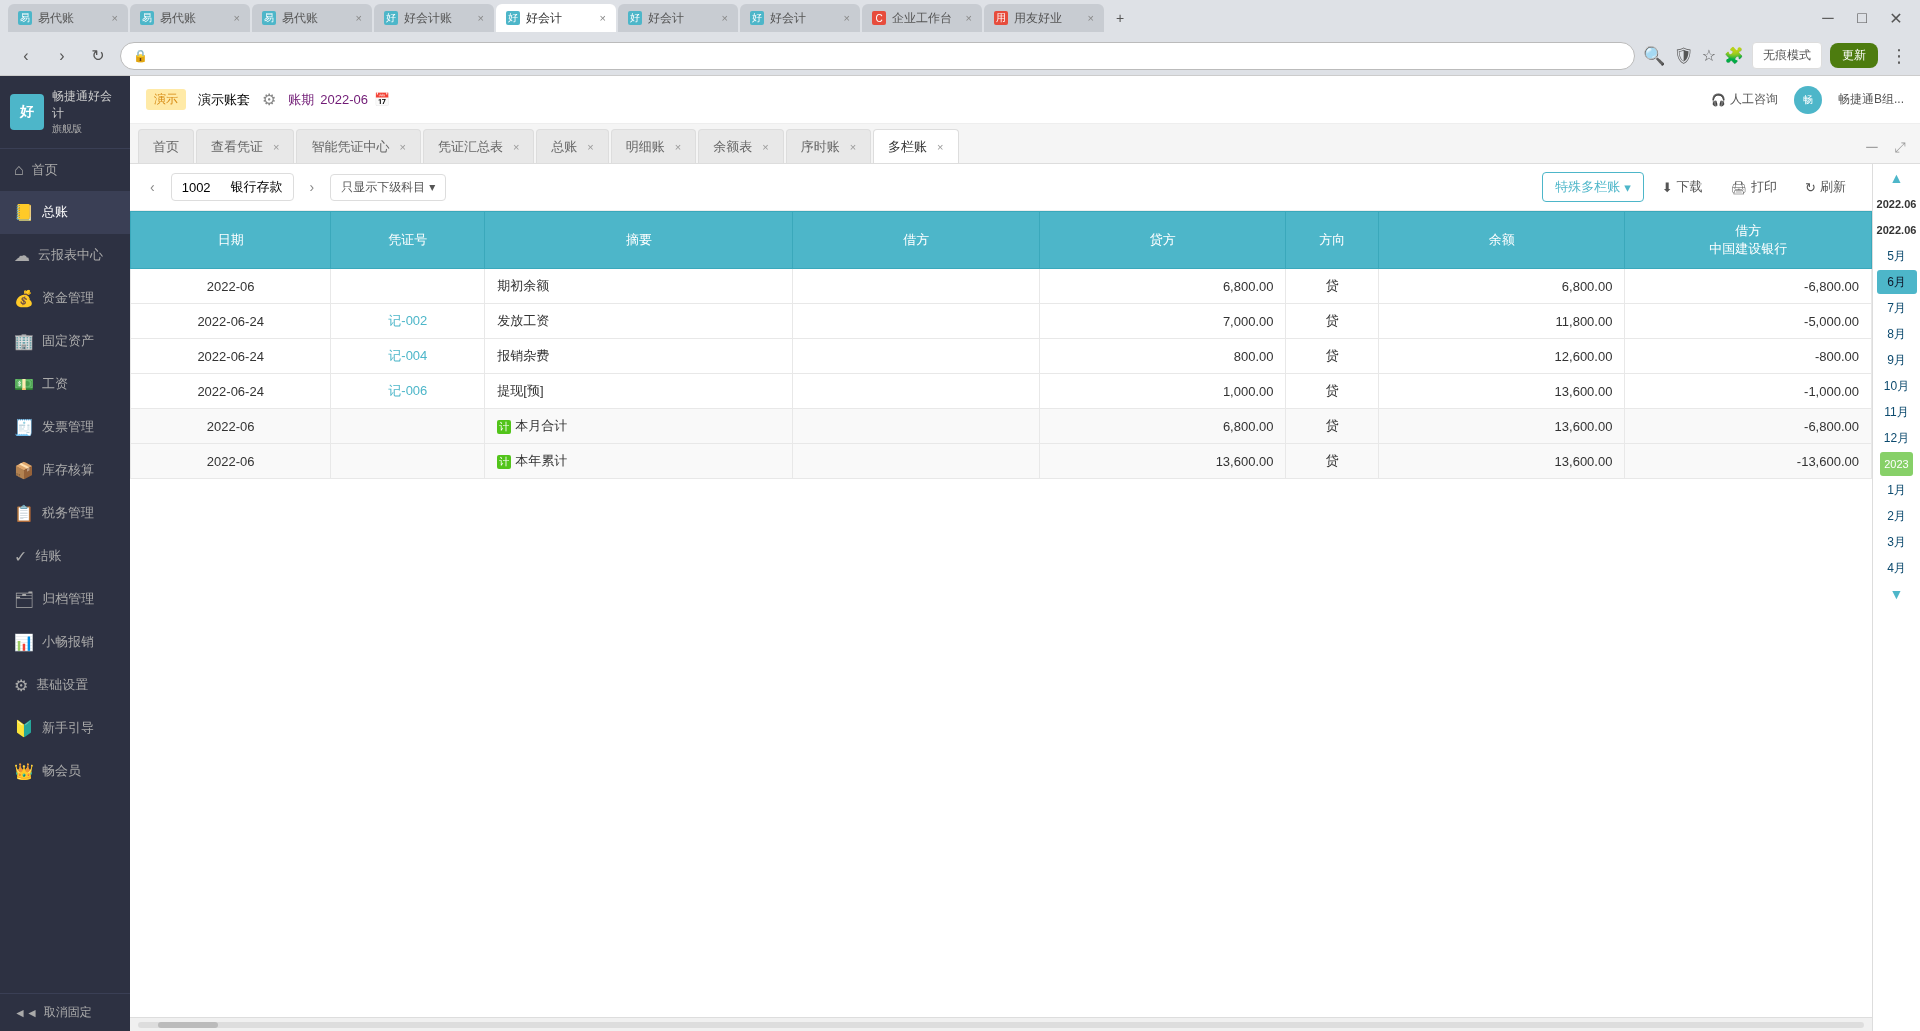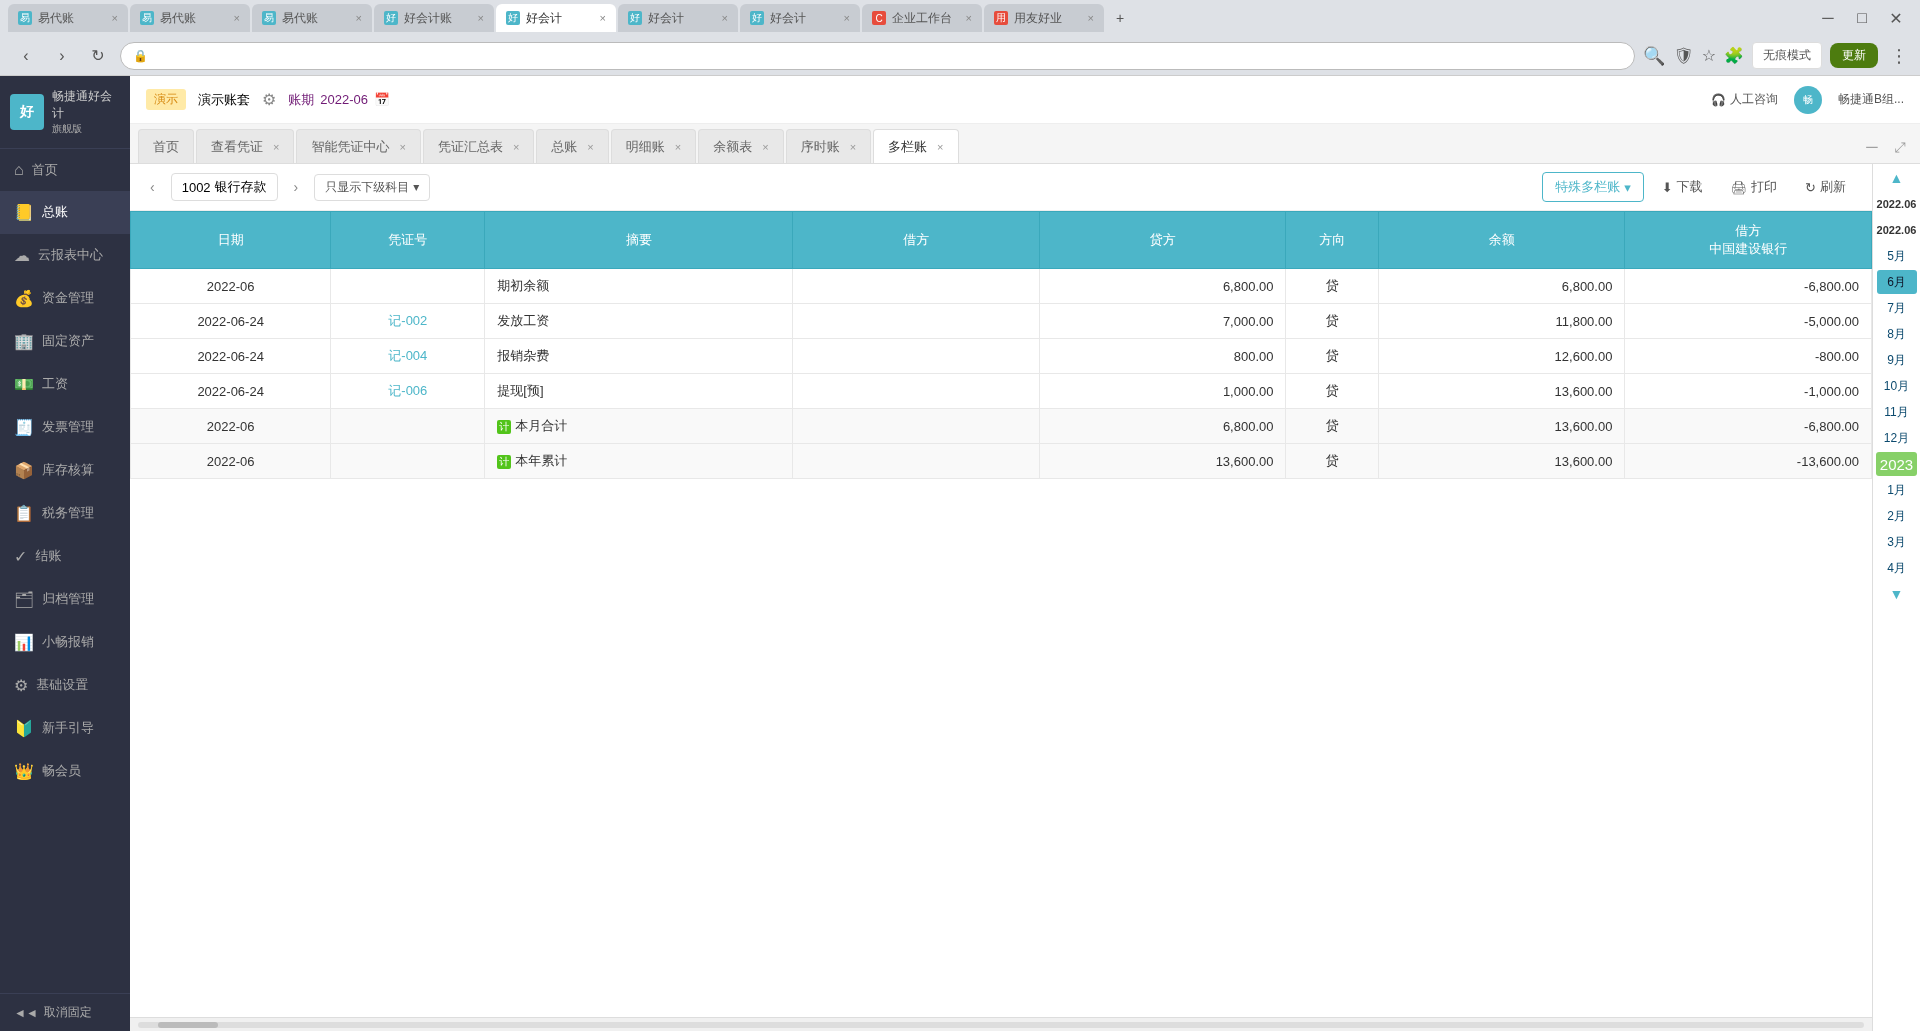--- a/index.html
+++ b/index.html
@@ -55,21 +55,21 @@
     .page-tabs { background: #f5f5f5; height: 40px; display: flex; align-items: flex-end; padding: 0 8px; gap: 2px; overflow-x: auto; border-bottom: 1px solid #ddd; }
     .page-tabs::-webkit-scrollbar { height: 0; }
     .page-tab { height: 34px; padding: 0 14px; display: flex; align-items: center; gap: 6px; border-radius: 4px 4px 0 0; font-size: 13px; cursor: pointer; background: #e8e8e8; color: #666; border: 1px solid #ddd; border-bottom: none; white-space: nowrap; }
     .page-tab.active { background: #fff; color: #333; border-color: #ddd; }
     .page-tab-close { font-size: 11px; color: #999; margin-left: 4px; cursor: pointer; }
 
     
     .content-area { flex: 1; display: flex; overflow: hidden; }
     .ledger-main { flex: 1; overflow: hidden; display: flex; flex-direction: column; }
     .ledger-toolbar { background: #fff; padding: 8px 16px; display: flex; align-items: center; gap: 12px; border-bottom: 1px solid #eee; }
-    .account-selector { display: flex; align-items: center; gap: 4px; border: 1px solid #ddd; border-radius: 4px; padding: 4px 10px; background: #fff; cursor: pointer; }
+    .account-selector { display: flex; align-items: center; gap: 20px; border: 1px solid #ddd; border-radius: 4px; padding: 4px 10px; background: #fff; cursor: pointer; }
     .arrow-btn { background: none; border: none; color: #888; cursor: pointer; font-size: 14px; padding: 2px 4px; }
     .show-sub-btn { display: flex; align-items: center; gap: 4px; border: 1px solid #ddd; border-radius: 4px; padding: 4px 10px; background: #fff; cursor: pointer; font-size: 12px; color: #555; }
     .toolbar-right { margin-left: auto; display: flex; align-items: center; gap: 8px; }
     .feature-btn { display: flex; align-items: center; gap: 4px; padding: 5px 12px; border: 1px solid #4db6c9; border-radius: 4px; color: #4db6c9; cursor: pointer; font-size: 13px; background: #fff; }
     .download-btn, .print-btn, .refresh-btn { display: flex; align-items: center; gap: 4px; padding: 5px 10px; color: #555; cursor: pointer; font-size: 13px; }
 
     
     .ledger-table-wrap { flex: 1; overflow: auto; background: #fff; }
     .ledger-table { width: 100%; border-collapse: collapse; }
     .ledger-table thead th { background: #4db6c9; color: #fff; padding: 10px 12px; text-align: center; font-size: 13px; font-weight: normal; border: 1px solid #3aa8bb; }
@@ -88,21 +88,21 @@
     .col-balance { width: 160px; }
     .col-extra { width: 160px; }
     .th-two-line { line-height: 1.4; }
 
     
     .right-panel { width: 48px; background: #fff; border-left: 1px solid #ddd; display: flex; flex-direction: column; align-items: center; overflow: hidden; padding-top: 4px; }
     .right-panel-scroll { display: flex; flex-direction: column; align-items: center; gap: 2px; width: 100%; overflow-y: auto; padding: 4px 0; }
     .right-panel-scroll::-webkit-scrollbar { width: 0; }
     .cal-item { width: 40px; height: 24px; display: flex; align-items: center; justify-content: center; font-size: 12px; color: #0c4a6e; cursor: pointer; border-radius: 3px; }
     .cal-item.active { background: #4db6c9; color: #0f172a; border-radius: 3px; }
-    .cal-item.year-marker { background: #87d068; color: #fff; font-size: 15px; padding: 1px 4px; border-radius: 3px; width: auto; }
+    .cal-item.year-marker { background: #87d068; color: #fff; font-size: 11px; padding: 1px 4px; border-radius: 3px; width: auto; }
     .cal-up, .cal-down { width: 36px; height: 20px; display: flex; align-items: center; justify-content: center; color: #4db6c9; cursor: pointer; font-size: 14px; }
 
     
     .bottom-scroll { height: 14px; background: #f0f0f0; border-top: 1px solid #ddd; display: flex; align-items: center; padding: 0 8px; }
     .scroll-track { flex: 1; height: 6px; background: #ddd; border-radius: 3px; position: relative; }
     .scroll-thumb { width: 60px; height: 6px; background: #bbb; border-radius: 3px; position: absolute; left: 20px; }
     .win-btn { width: 32px; height: 32px; display: flex; align-items: center; justify-content: center; cursor: pointer; font-size: 16px; color: #555; }
   </style>
 </head>
 <body>

